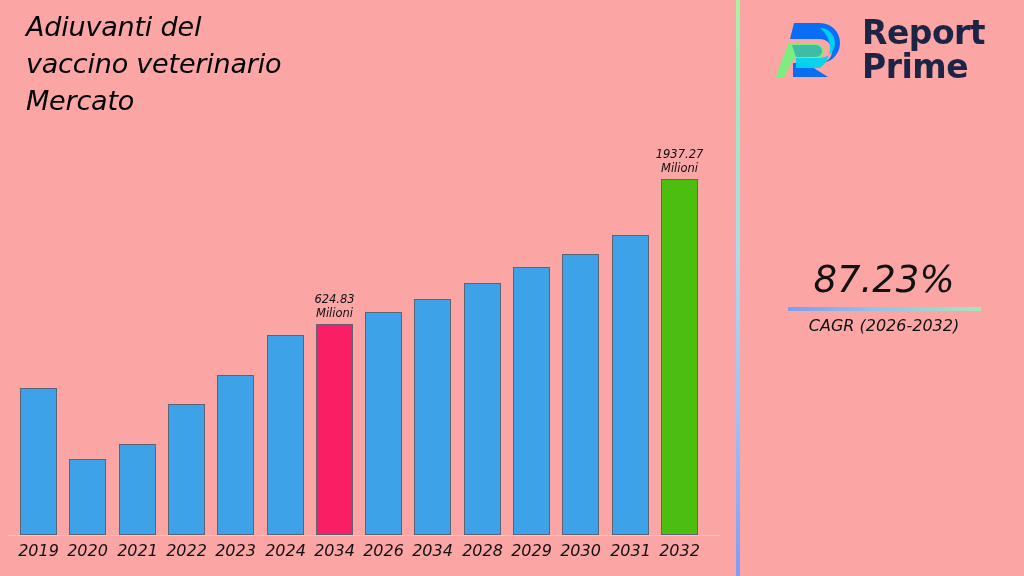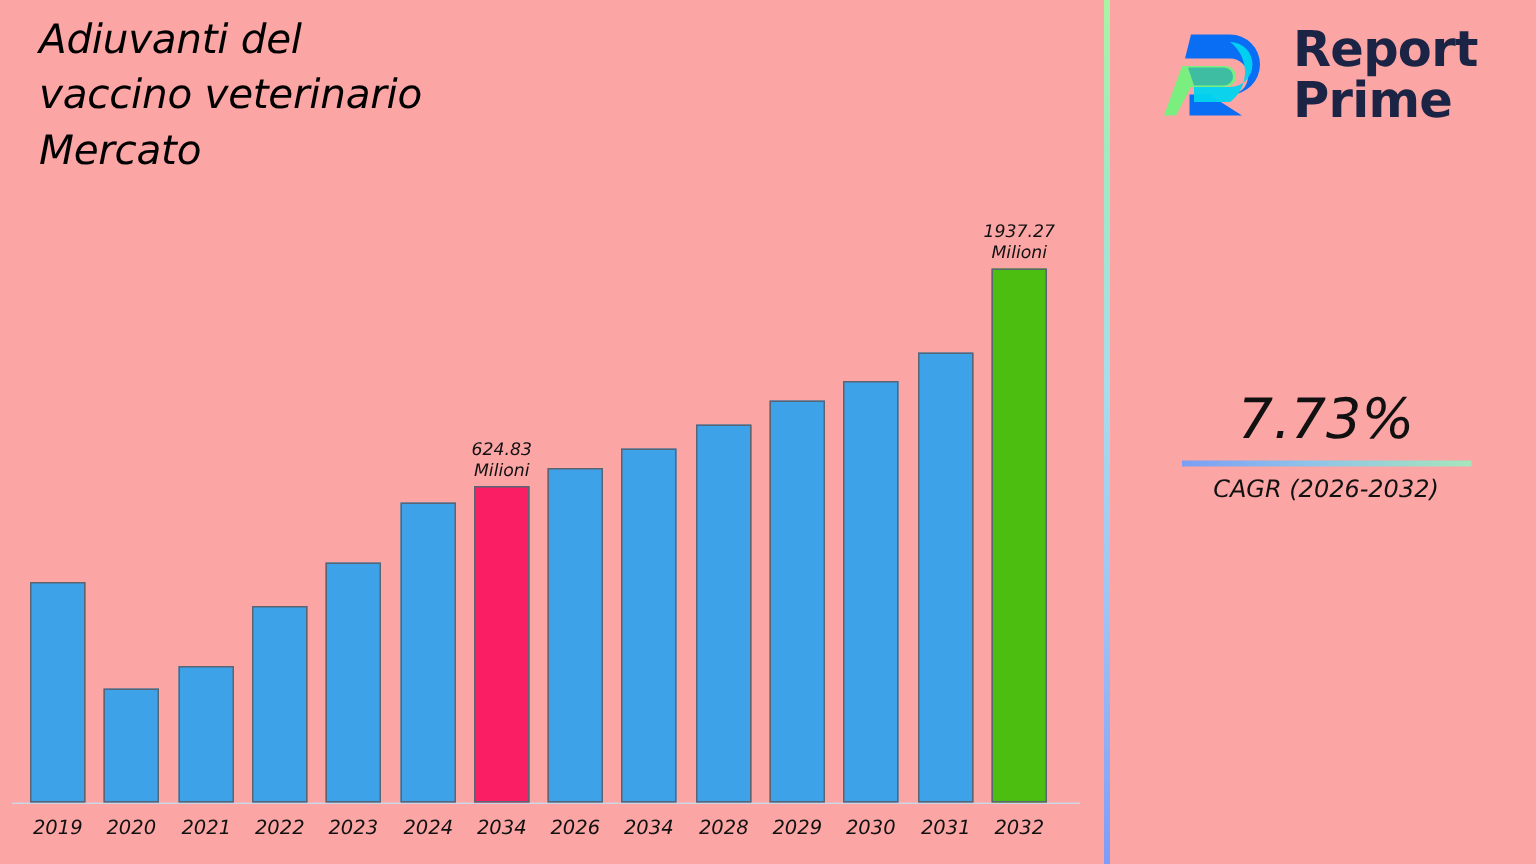--- a/index.html
+++ b/index.html
@@ -56,21 +56,21 @@
     font-style: italic;
     line-height: 14px;
     color: #111111;
     white-space: pre-line;
     width: 96px;
   }
   .tick-label {
     position: absolute;
     bottom: 16px;
     text-align: center;
-    font-size: 13px;
+    font-size: 16px;
     font-style: italic;
     color: #111111;
   }
   #axis-line {
     position: absolute;
     left: 8px;
     bottom: 40px;
     width: 712px;
     height: 1px;
     background: #cdd6e4;
@@ -208,19 +208,19 @@
           <path d="M12 30 H41 A7 7 0 0 1 41 44 H18 L8 63 H0 L12 30 Z" fill="#7bee80"></path>
 
           <path d="M16 31 H40 A6 6 0 0 1 40 43 H20 Z" fill="#3ebda2"></path>
         </svg>
       </span>
       <span id="logo-wordmark">Report
 Prime</span>
     </div>
 
     <div id="cagr-block">
-      <div id="cagr-value">7.73%</div>
+      <div id="cagr-value">87.23%</div>
       <div id="cagr-divider"></div>
       <div id="cagr-caption">CAGR (2026-2032)</div>
     </div>
 
   </div>
 </div>
 
 </body></html>

